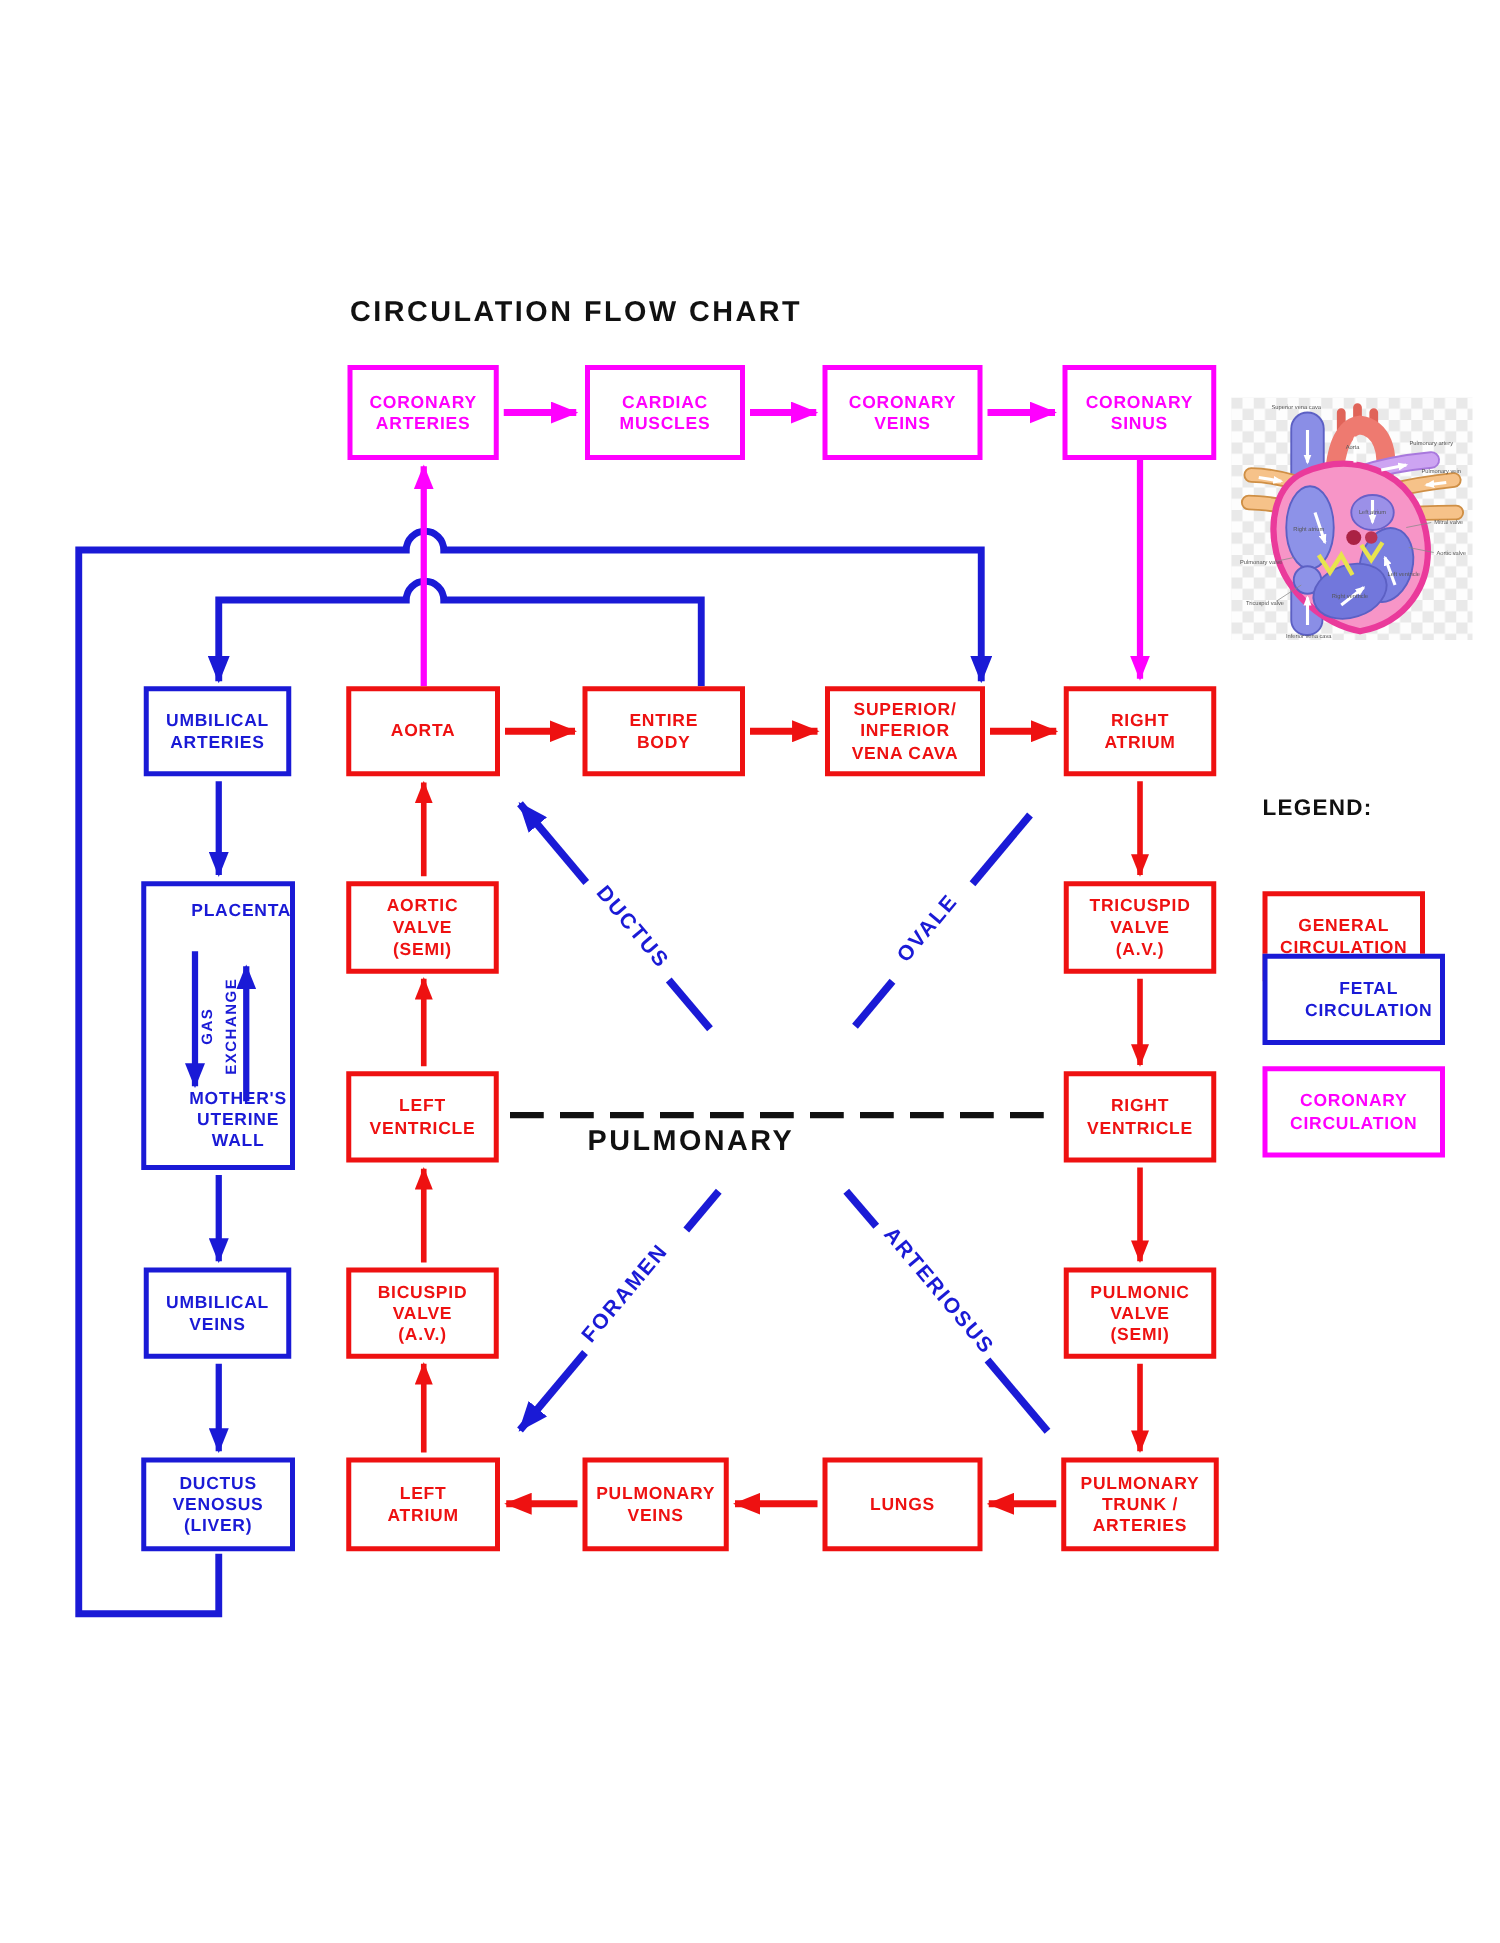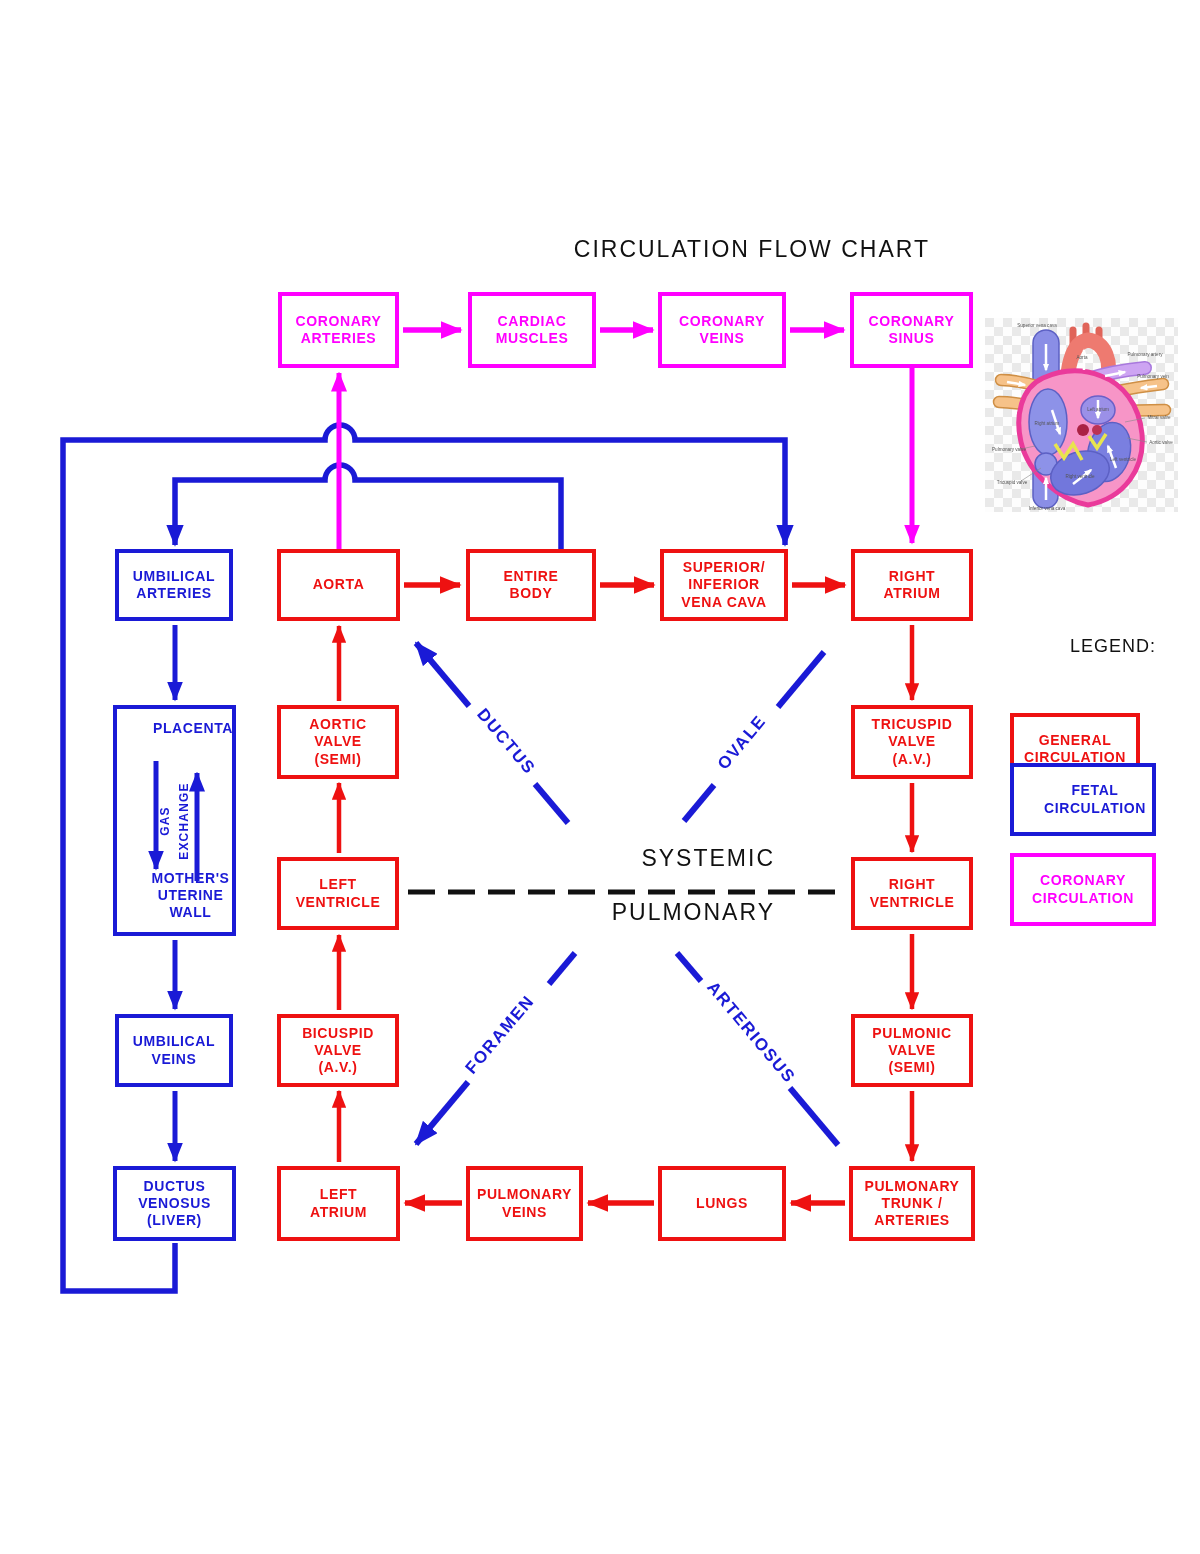--- a/index.html
+++ b/index.html
@@ -7,21 +7,21 @@
   html,body{ margin:0; padding:0; background:#fff; }
   body{ font-family:"Liberation Sans", sans-serif; }
   .stage{ position:relative; width:1200px; height:1554px; background:#fff; overflow:hidden; }
   .lines{ position:absolute; left:0; top:0; }
   .box{ position:absolute; display:flex; align-items:center; justify-content:center;
         text-align:center; font-weight:bold; white-space:pre-line; background:#fff;
         border:4px solid; font-size:14px; line-height:1.22; letter-spacing:.6px; z-index:2; }
   .red{ border-color:var(--red); color:var(--red); }
   .blue{ border-color:var(--blue); color:var(--blue); }
   .mag{ border-color:var(--mag); color:var(--mag); }
-  .freetext{ position:absolute; font-weight:normal; color:var(--ink); text-align:right; z-index:2; }
+  .freetext{ position:absolute; font-weight:bold; color:var(--ink); text-align:left; z-index:2; }
   .title{ font-size:23px; letter-spacing:2px; }
   .divtext{ font-size:23px; letter-spacing:2px; }
   .legend-title{ font-size:18px; letter-spacing:1px; }
   
   .placenta{ display:block; }
   .pl-top{ position:absolute; top:11px; left:0; right:0; text-align:center;padding-left:36px; }
   .pl-bottom{ position:absolute; bottom:11px; left:0; right:0; text-align:center;padding-left:32px; }
   .pl-svg{ position:absolute; left:0; top:0; }
   .gas-label{ position:absolute; left:50%; top:50%; width:150px;
               transform:translate(-50%,-50%) rotate(-90deg);
@@ -230,21 +230,20 @@
 (LIVER)</div>
   <div class="box red" style="left:277px; top:1166px; width:123px; height:75px;">LEFT
 ATRIUM</div>
   <div class="box red" style="left:466px; top:1166px; width:117px; height:75px;">PULMONARY
 VEINS</div>
   <div class="box red" style="left:658px; top:1166px; width:128px; height:75px;">LUNGS</div>
   <div class="box red" style="left:849px; top:1166px; width:126px; height:75px;">PULMONARY
 TRUNK /
 ARTERIES</div>
 
-  <div class="freetext divtext" style="left:470px; top:845px; width:305px;">SYSTEMIC</div>
   <div class="freetext divtext" style="left:470px; top:899px; width:305px;">PULMONARY</div>
 
   <div class="freetext legend-title" style="left:1010px; top:636px; width:146px;">LEGEND:</div>
   <div class="box red" style="left:1010px; top:713px; width:130px; height:72px;">GENERAL
 CIRCULATION</div>
   <div class="box blue" style="left:1010px; top:763px; width:146px; height:73px;padding-left:24px;">FETAL
 CIRCULATION</div>
   <div class="box mag" style="left:1010px; top:853px; width:146px; height:73px;">CORONARY
 CIRCULATION</div>
 

